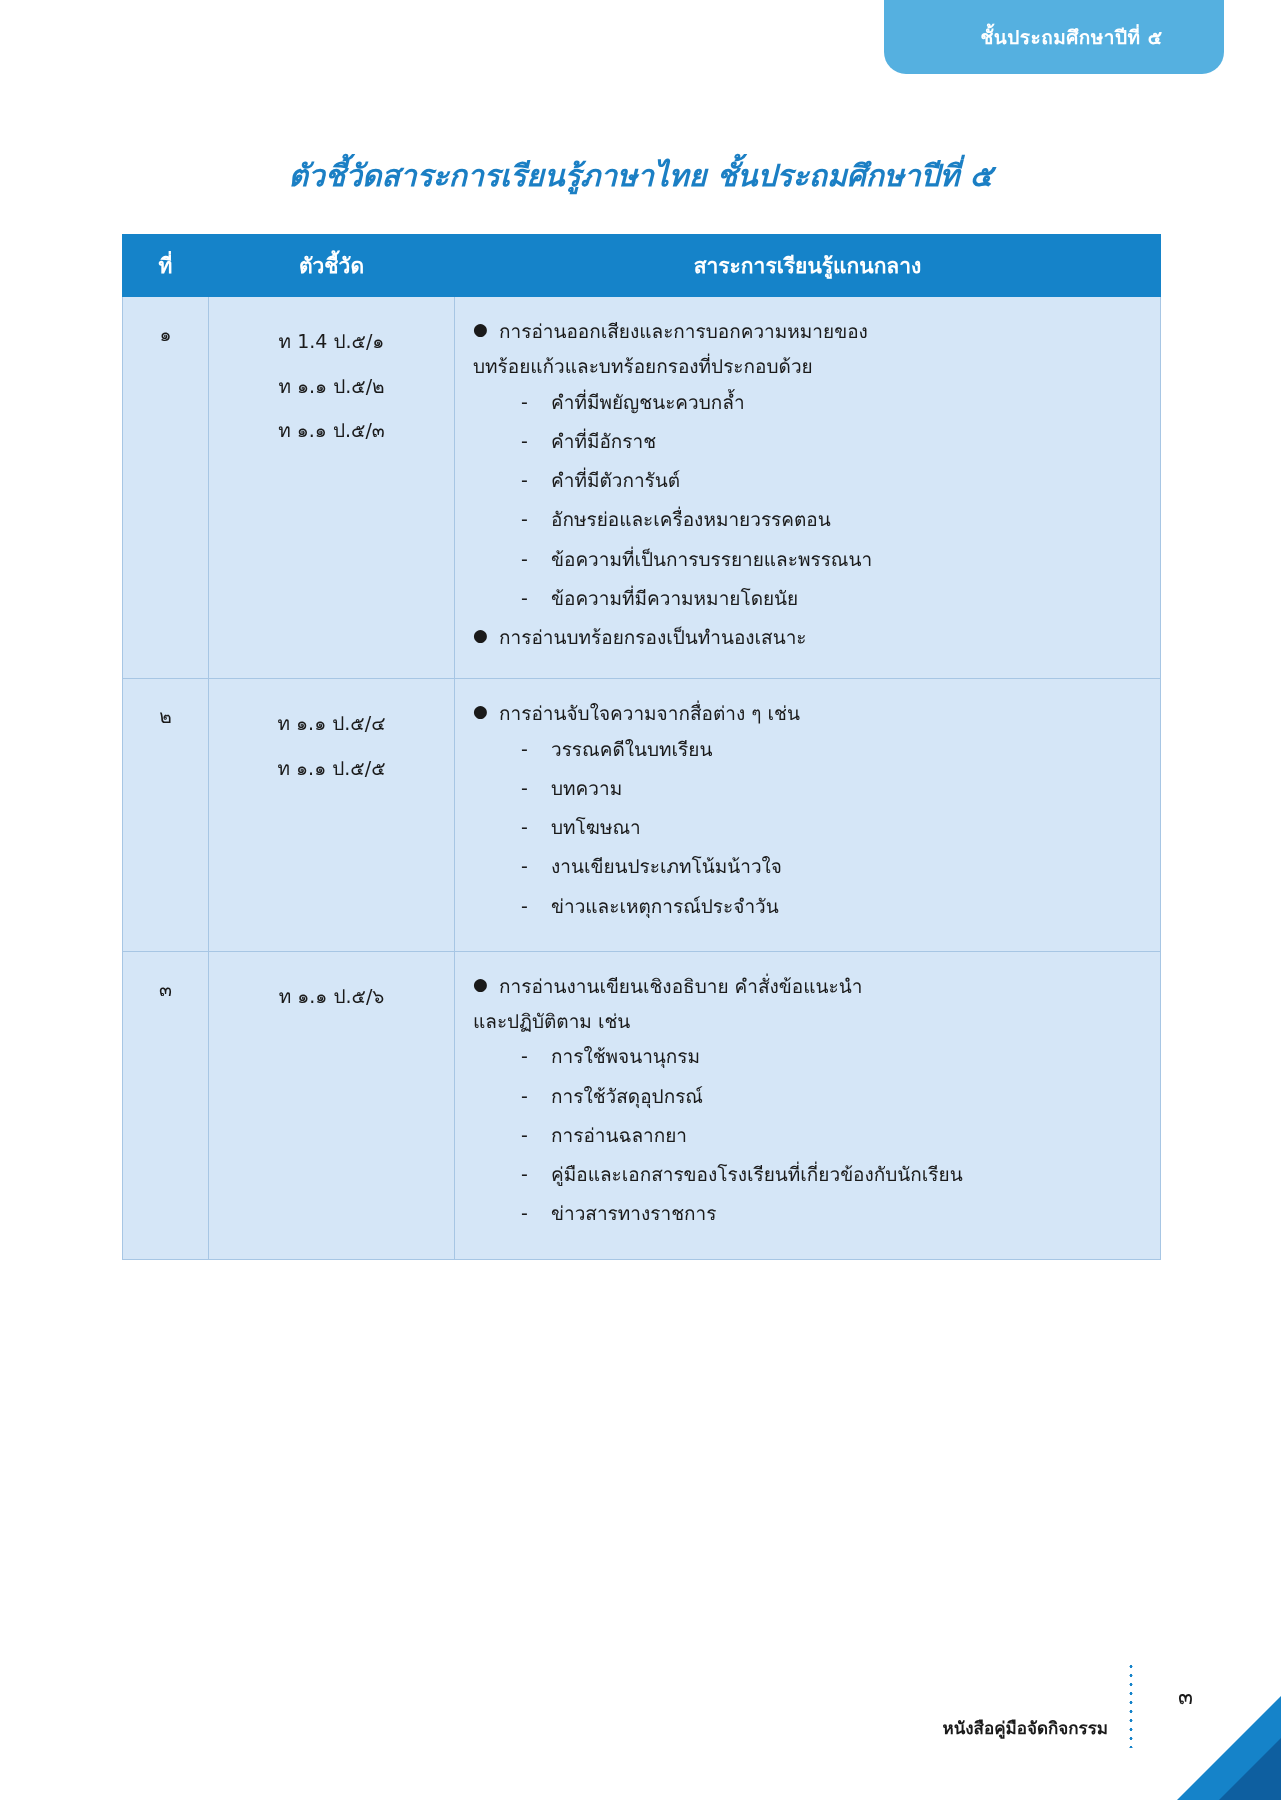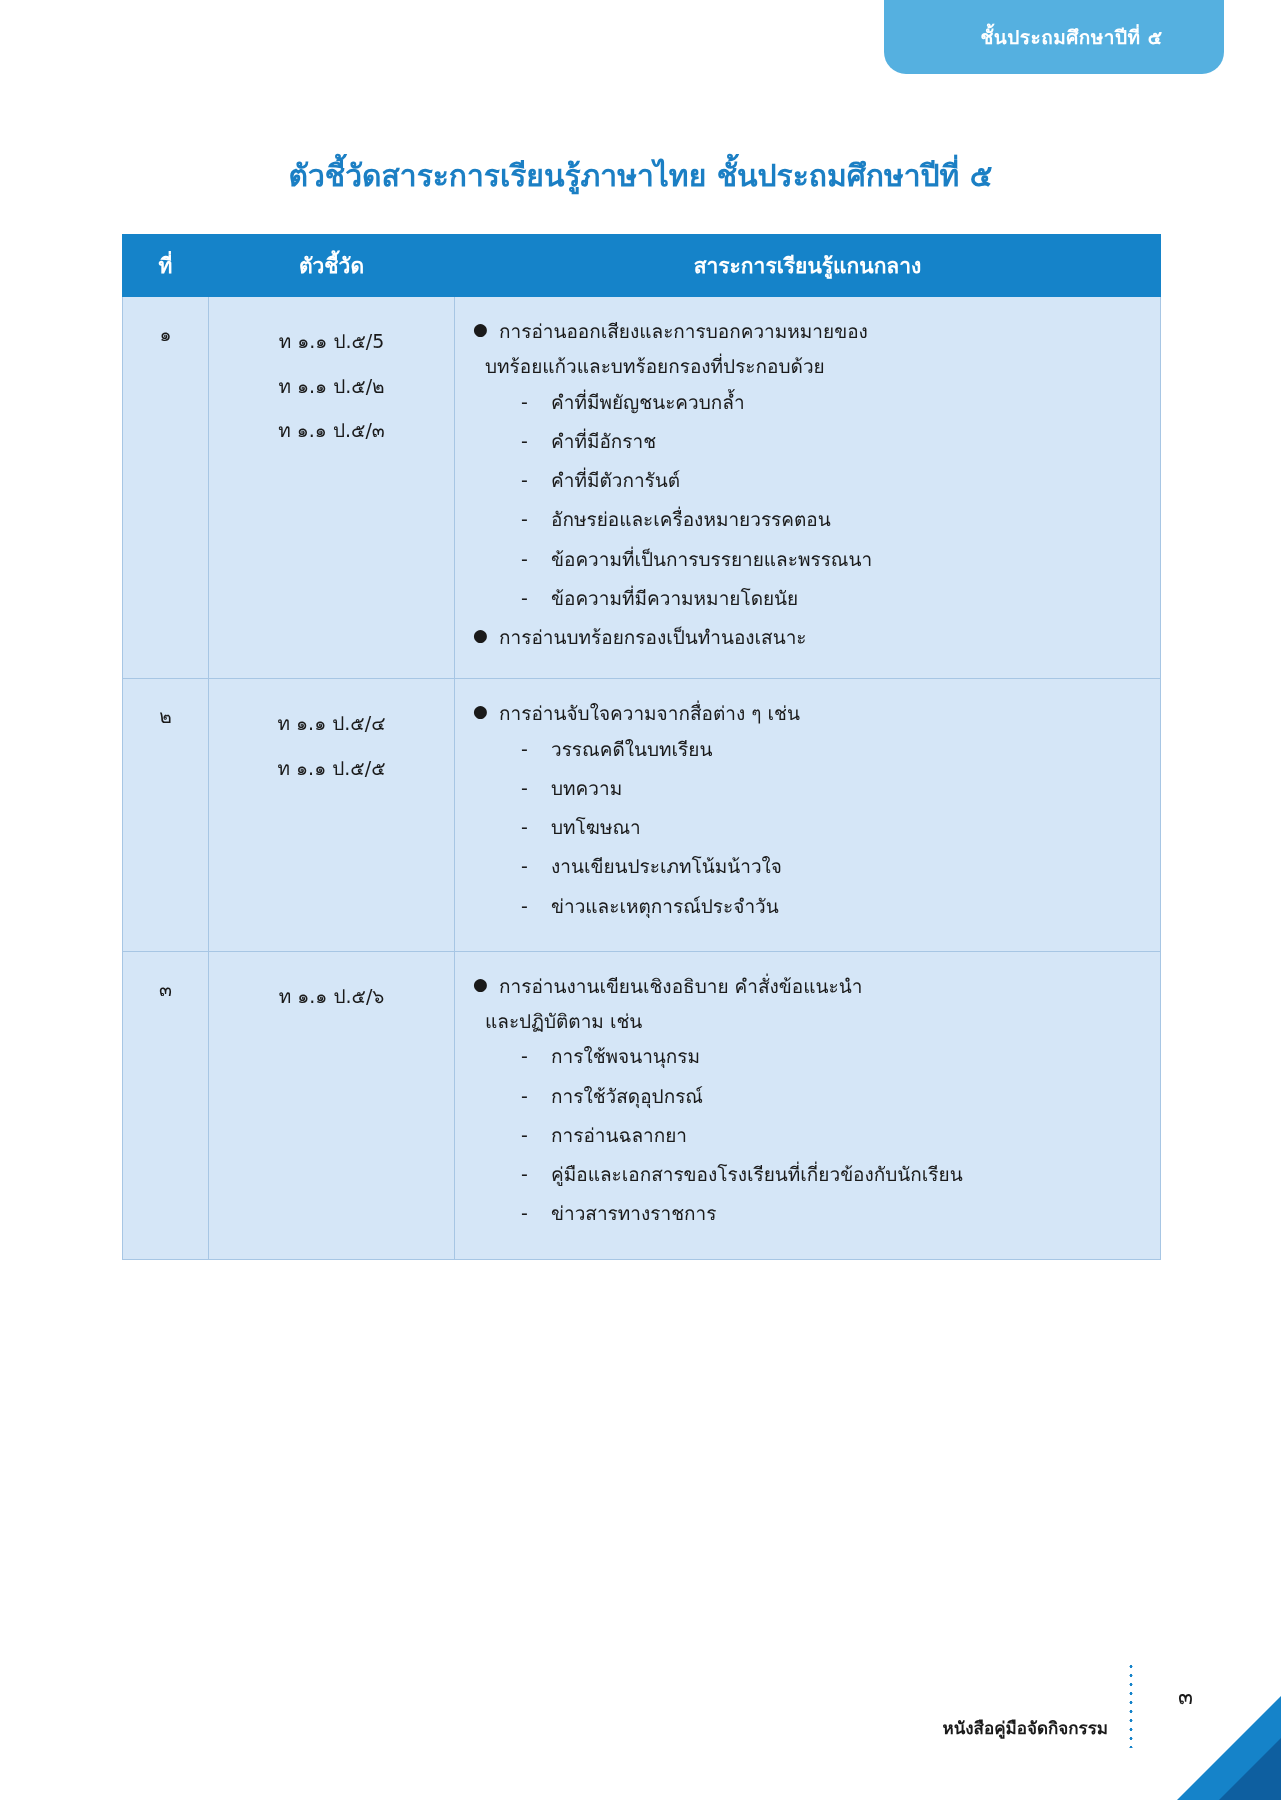--- a/index.html
+++ b/index.html
@@ -37,20 +37,21 @@
   
   .page-title {
     position: absolute;
     top: 152px;
     left: 0;
     width: 1281px;
     text-align: center;
     color: #1b7fc4;
     font-size: 30px;
     font-weight: bold;
+    font-style: italic;
   }
 
   
   .table-wrap {
     position: absolute;
     top: 234px;
     left: 122px;
     width: 1038px;
   }
   table.ind {
@@ -105,21 +106,20 @@
     width: 26px;
     font-size: 17px;
     line-height: 1.75;
   }
   .bullet-text { flex: 1 1 auto; }
 
   .cont-line {
     line-height: 1.75;
     margin-bottom: 2px;
     padding-left: 0px;
-    margin-left: 12px;
   }
 
   .dash-line {
     display: flex;
     align-items: flex-start;
     line-height: 1.75;
     margin-bottom: 6px;
     padding-left: 48px;
   }
   .dash-mark {
@@ -205,21 +205,21 @@
         <th class="c1">ที่</th>
         <th class="c2">ตัวชี้วัด</th>
         <th class="c3">สาระการเรียนรู้แกนกลาง</th>
       </tr>
     </thead>
     <tbody>
 
       <tr>
         <td class="num">๑</td>
         <td class="codes">
-          <div>ท ๑.๑ ป.๕/5</div>
+          <div>ท 1.4 ป.๕/๑</div>
           <div>ท ๑.๑ ป.๕/๒</div>
           <div>ท ๑.๑ ป.๕/๓</div>
         </td>
         <td class="content">
           <div class="bullet-line">
             <span class="bullet-dot">●</span>
             <span class="bullet-text">การอ่านออกเสียงและการบอกความหมายของ</span>
           </div>
           <div class="cont-line">บทร้อยแก้วและบทร้อยกรองที่ประกอบด้วย</div>
           <div class="dash-line">

